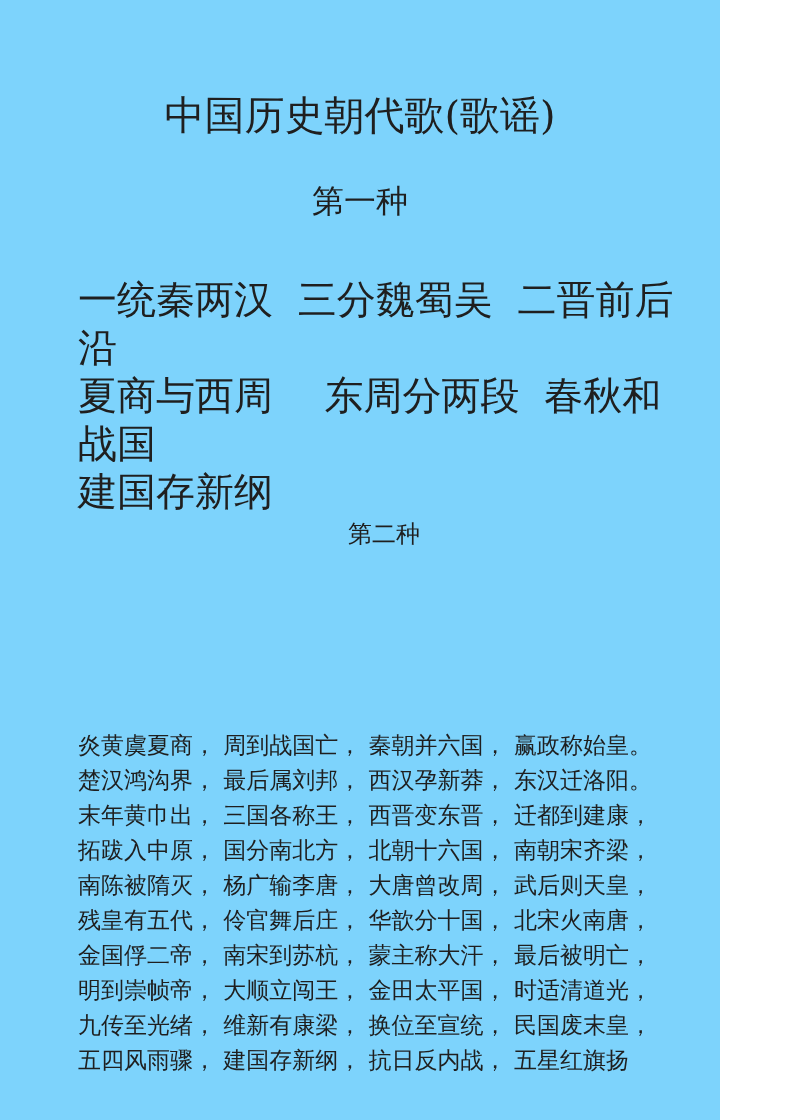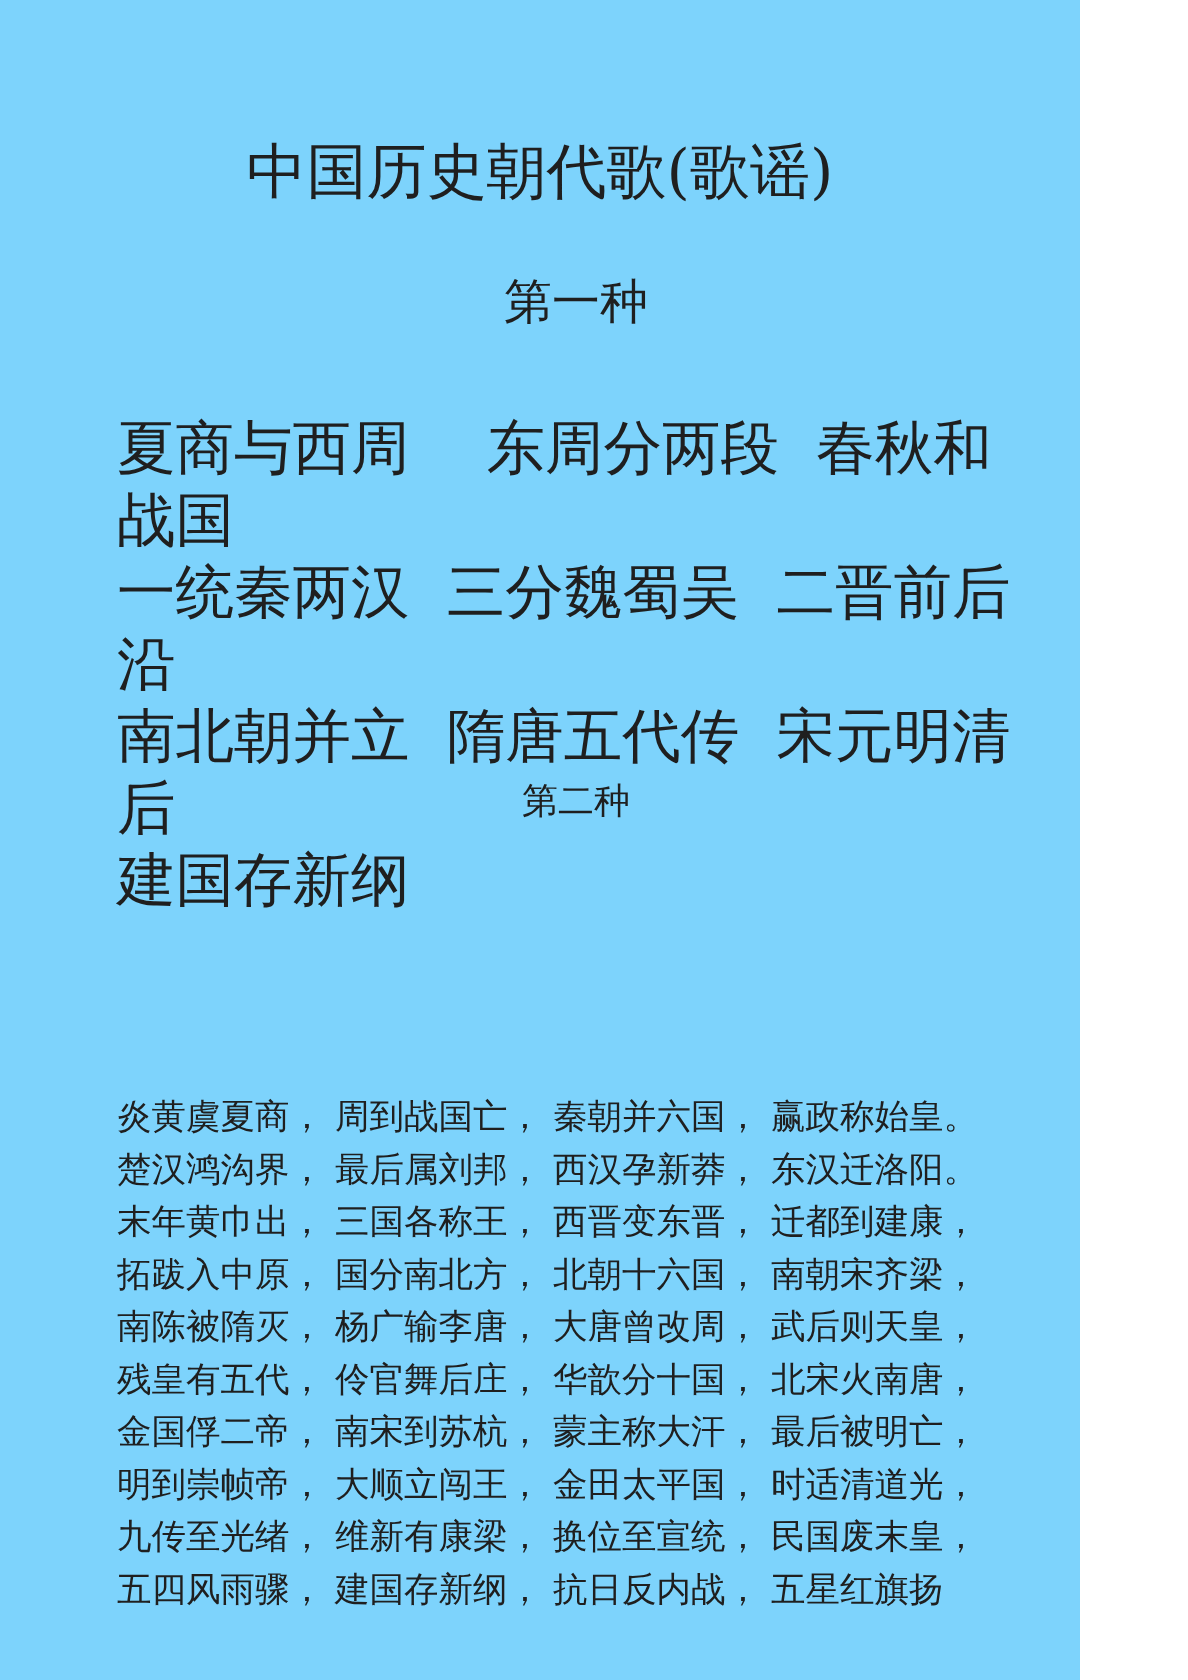--- a/index.html
+++ b/index.html
@@ -37,21 +37,20 @@
     position: absolute;
     top: 183px;
     left: 0;
     width: 100%;
     text-align: center;
     font-size: 32px;
     font-weight: 400;
     line-height: 36px;
     margin: 0;
     white-space: pre-wrap;
-    padding-left: 24px;
   }
   .verse-block {
     position: absolute;
     top: 276px;
     left: 78px;
     right: 30px;
     font-size: 39px;
     line-height: 48px;
     white-space: pre-wrap;
   }
@@ -92,20 +91,20 @@
 </style>
 </head>
 <body>
 
 <div class="page">
 
   <h1 class="doc-title">中国历史朝代歌(歌谣)</h1>
 
   <h2 class="sec1-heading">第一种</h2>
 
-  <div class="verse-block"><div class="line">夏商与西周　 东周分两段  春秋和战国</div><div class="line">一统秦两汉  三分魏蜀吴  二晋前后沿</div><div class="line">南北朝并立  隋唐五代传  宋元明清后</div><div class="line">建国存新纲</div></div>
+  <div class="verse-block"><div class="line">一统秦两汉  三分魏蜀吴  二晋前后沿</div><div class="line">夏商与西周　 东周分两段  春秋和战国</div><div class="line">建国存新纲</div></div>
 
   <h3 class="sec2-heading">第二种</h3>
 
 
   <div class="poem-block"><div class="line">炎黄虞夏商， 周到战国亡， 秦朝并六国， 赢政称始皇。</div><div class="line">楚汉鸿沟界， 最后属刘邦， 西汉孕新莽， 东汉迁洛阳。</div><div class="line">末年黄巾出， 三国各称王， 西晋变东晋， 迁都到建康，</div><div class="line">拓跋入中原， 国分南北方， 北朝十六国， 南朝宋齐梁，</div><div class="line">南陈被隋灭， 杨广输李唐， 大唐曾改周， 武后则天皇，</div><div class="line">残皇有五代， 伶官舞后庄， 华歆分十国， 北宋火南唐，</div><div class="line">金国俘二帝， 南宋到苏杭， 蒙主称大汗， 最后被明亡，</div><div class="line">明到崇帧帝， 大顺立闯王， 金田太平国， 时适清道光，</div><div class="line">九传至光绪， 维新有康梁， 换位至宣统， 民国废末皇，</div><div class="line">五四风雨骤， 建国存新纲， 抗日反内战， 五星红旗扬</div></div>
 
 </div>
 
 </body></html>

